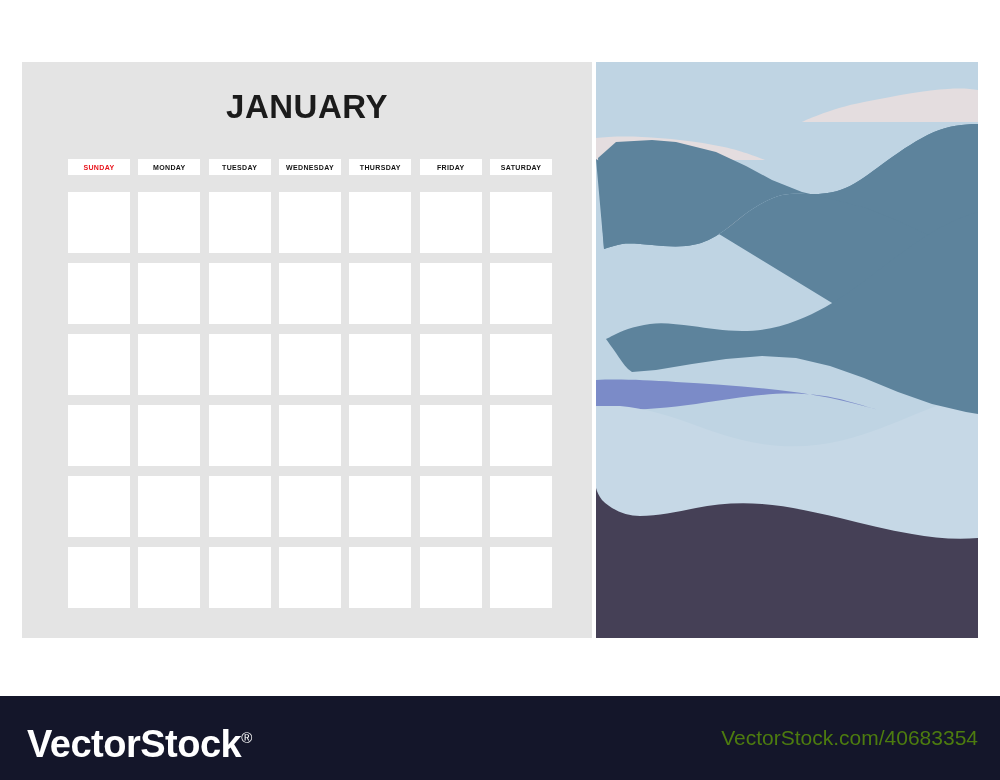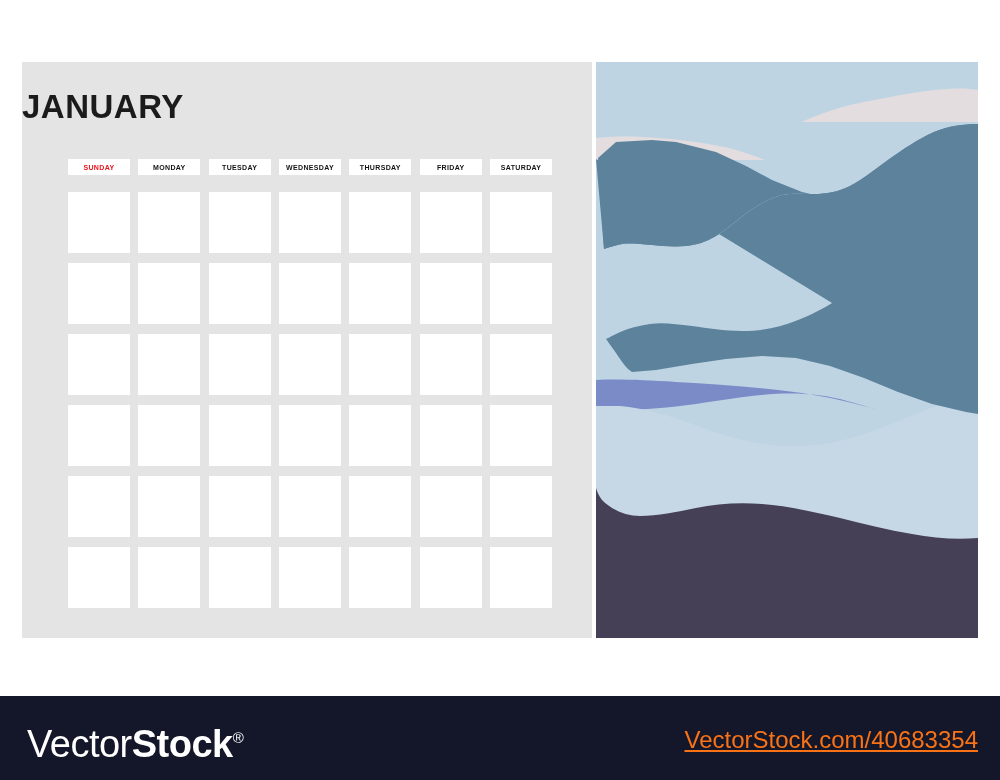--- a/index.html
+++ b/index.html
@@ -32,20 +32,21 @@
     width: 570px;
     height: 576px;
     background: #e4e4e4;
   }
 
   #month-title {
     position: absolute;
     left: 0;
     top: 26px;
     width: 570px;
+    text-align: center;
     font-size: 33px;
     font-weight: 700;
     letter-spacing: 0.5px;
     color: #1b1b1b;
     font-family: "Liberation Sans", sans-serif;
   }
 
   
   #weekday-row {
     position: absolute;
@@ -116,36 +117,35 @@
     position: absolute;
     left: 27px;
     top: 18px;
     font-size: 38px;
     line-height: 48px;
     color: #ffffff;
     font-family: "Liberation Sans", sans-serif;
     white-space: nowrap;
     letter-spacing: -0.5px;
   }
-  #brand-logo .light { font-weight: 400; }
+  #brand-logo .light { font-weight: 700; }
   #brand-logo .bold  { font-weight: 700; text-align: right; }
   #brand-logo .reg {
     font-size: 15px;
     vertical-align: super;
     font-weight: 400;
   }
   #footer-url {
     position: absolute;
     right: 22px;
     top: 30px;
-    font-size: 24px;
-    color: #f97316;
+    font-size: 21px;
+    color: #4d7c0f;
     font-family: "Liberation Sans", sans-serif;
     white-space: nowrap;
-    text-decoration: underline;
   }
 </style>
 </head>
 <body>
 
 <div id="stage">
 
   <div id="calendar-panel">
 
     <div id="month-title">JANUARY</div>

